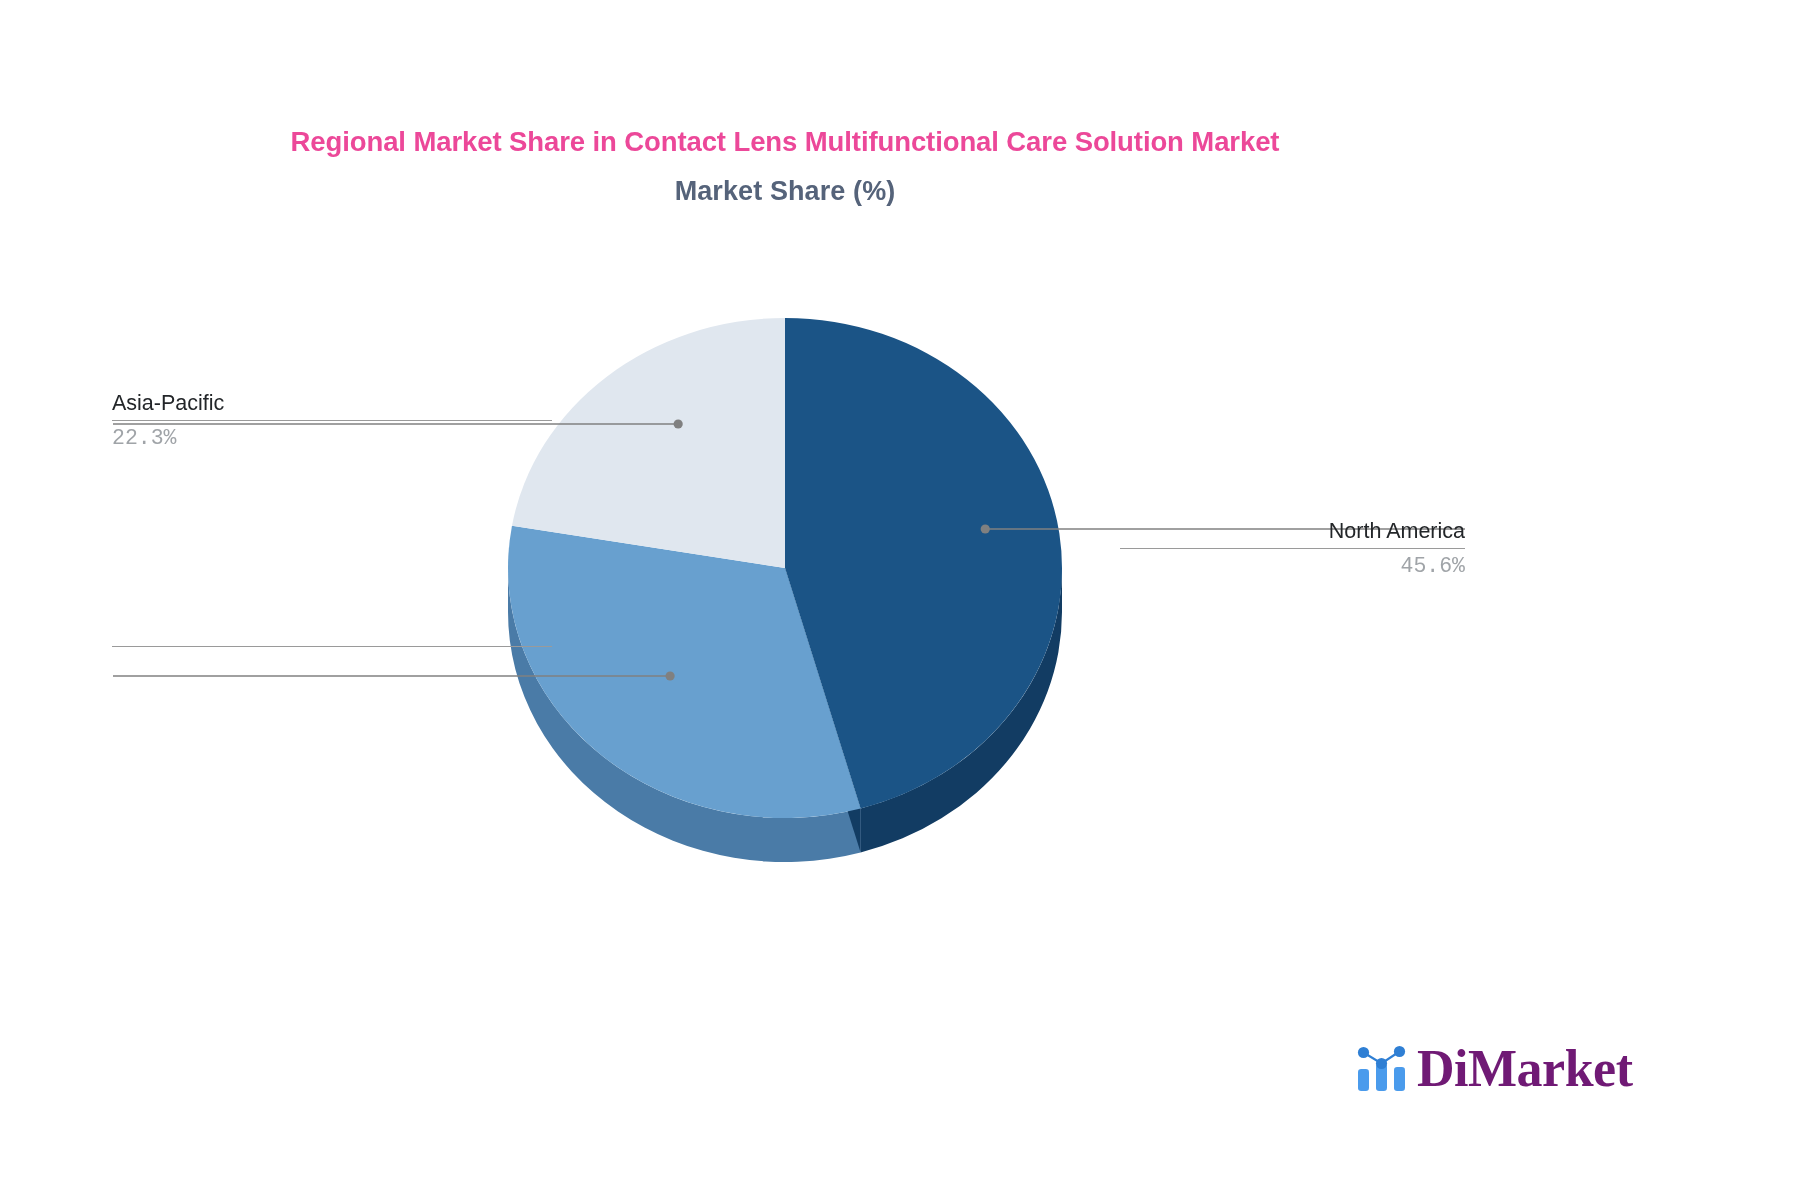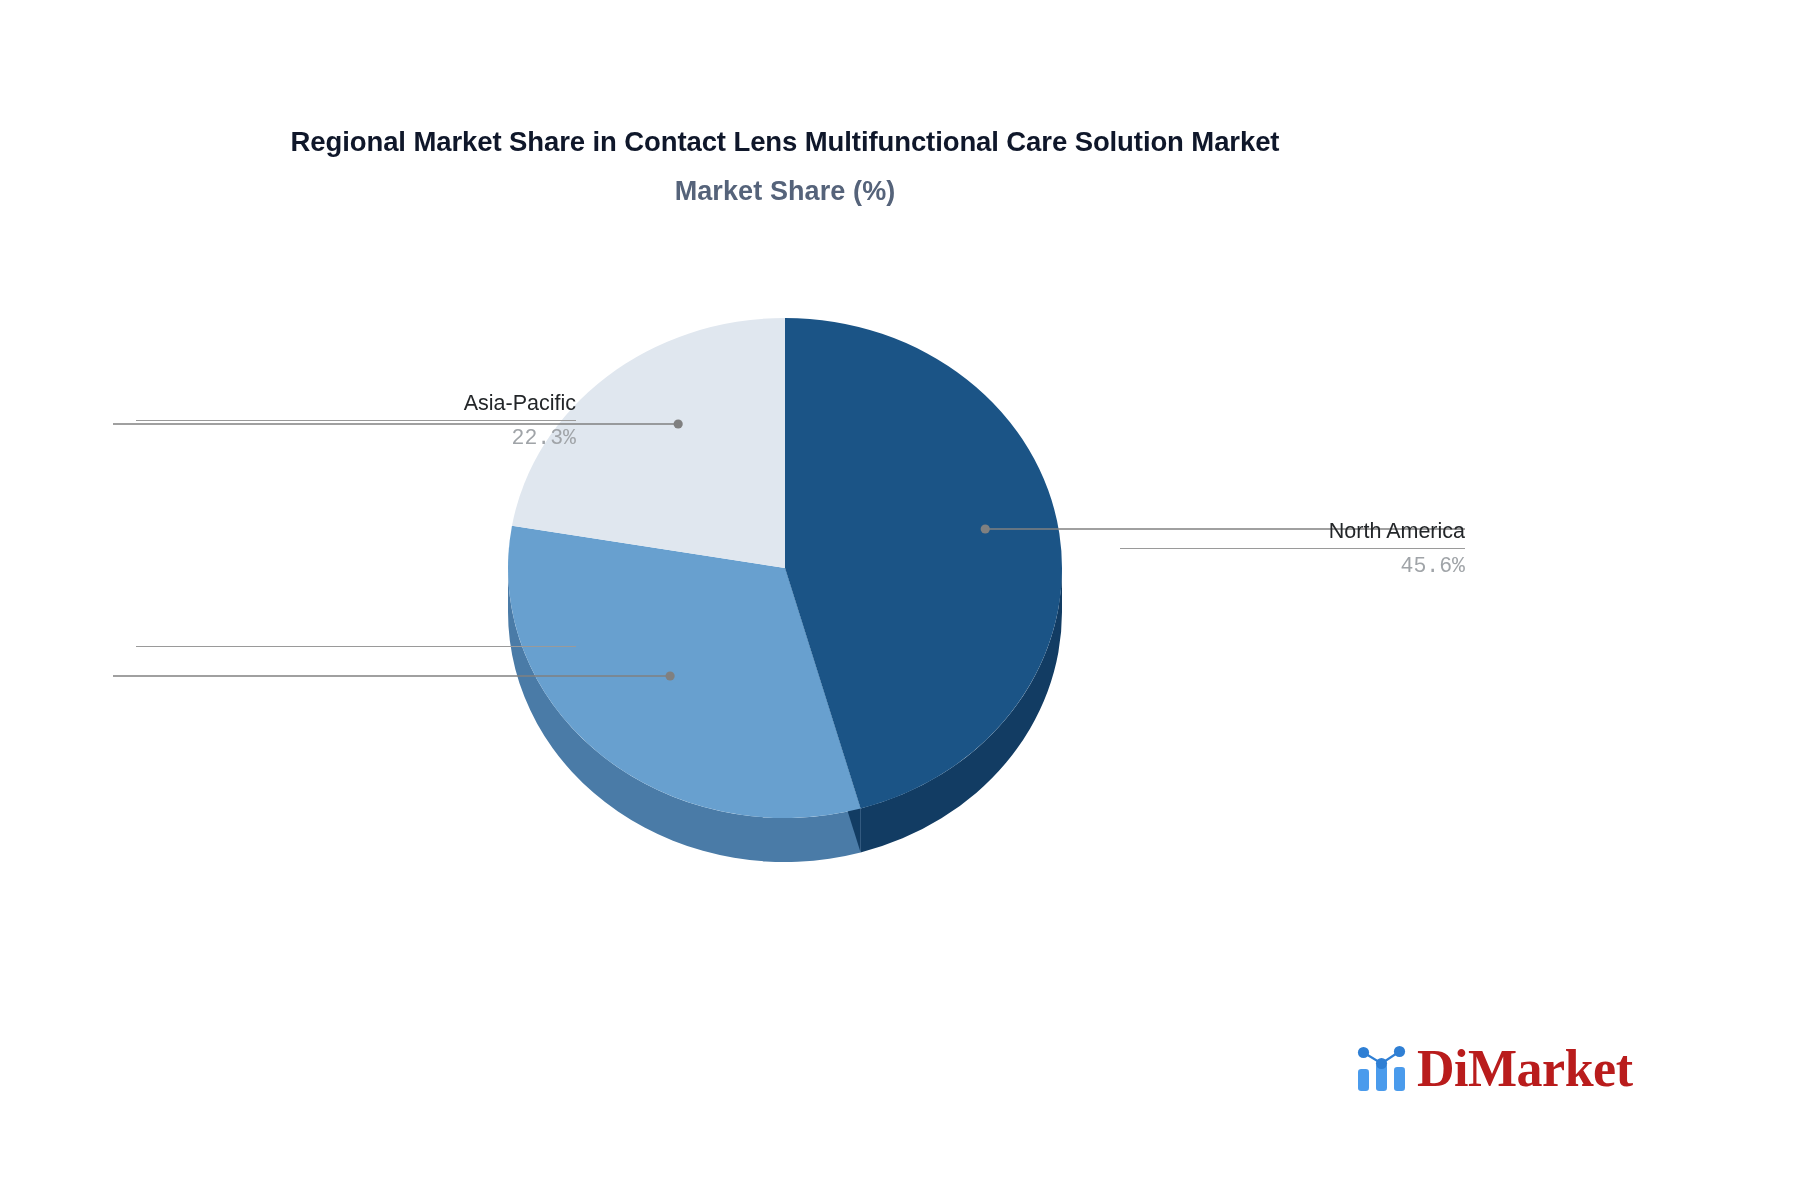--- a/index.html
+++ b/index.html
@@ -20,21 +20,21 @@
   #title-block {
     position: absolute;
     left: 0;
     top: 125px;
     width: 1570px;
     text-align: center;
   }
   #chart-title {
     font-size: 27.5px;
     font-weight: bold;
-    color: #0f172a;
+    color: #ec4899;
     letter-spacing: -0.1px;
     line-height: 1.2;
   }
   #chart-subtitle {
     margin-top: 18px;
     font-size: 27px;
     font-weight: bold;
     color: #55637a;
     letter-spacing: 0.1px;
   }
@@ -70,21 +70,21 @@
     margin-top: 3px;
     margin-bottom: 4px;
   }
   .callout .cl-value {
     font-size: 21.5px;
     color: #a0a4a8;
     line-height: 1.25;
     white-space: nowrap;
     font-family: Liberation Mono, monospace;
   }
-  .callout.left { text-align: right; margin-left: 24px; }
+  .callout.left { text-align: left; }
   .callout.right { text-align: right; }
 
   #callout-asia-pacific { left: 112px; top: 390px; }
   #callout-europe       { left: 112px; top: 643px; }
   #callout-north-america{ left: 1125px; top: 518px; text-align: right; }
 
   
   #logo {
     position: absolute;
     left: 1355px;
@@ -156,14 +156,14 @@
 <div id="logo">
   <svg id="logo-icon" width="58" height="50" viewBox="0 0 58 50">
     <rect class="lg-bar" x="3" y="25" width="11" height="22" rx="3.2" fill="#4a9bec"></rect>
     <rect class="lg-bar" x="21" y="20" width="11" height="27" rx="3.2" fill="#4a9bec"></rect>
     <rect class="lg-bar" x="39" y="23" width="11" height="24" rx="3.2" fill="#4a9bec"></rect>
     <path class="lg-line" d="M8.5 8.5 L26.5 19.5 L44.5 7.5" fill="none" stroke-width="2.2" stroke="#2f7fd4"></path>
     <circle class="lg-dot" cx="8.5" cy="8.5" r="5.6" fill="#2f7fd4"></circle>
     <circle class="lg-dot" cx="26.5" cy="19.5" r="5.6" fill="#2f7fd4"></circle>
     <circle class="lg-dot" cx="44.5" cy="7.5" r="5.6" fill="#2f7fd4"></circle>
   </svg>
-  <div id="logo-text" style="color: #b91c1c; text-align: center;">DiMarket</div>
+  <div id="logo-text" style="color: #701a75; text-align: center;">DiMarket</div>
 </div>
 
 </body></html>

